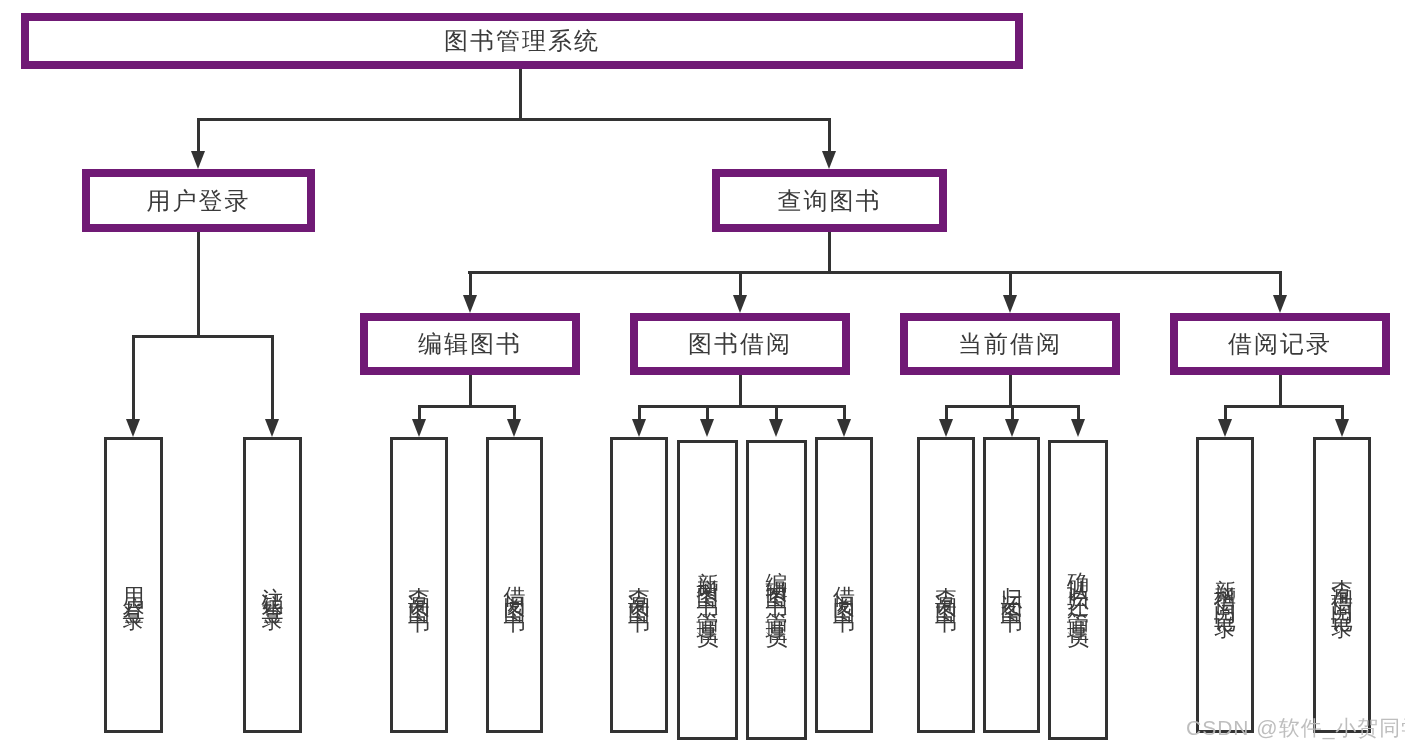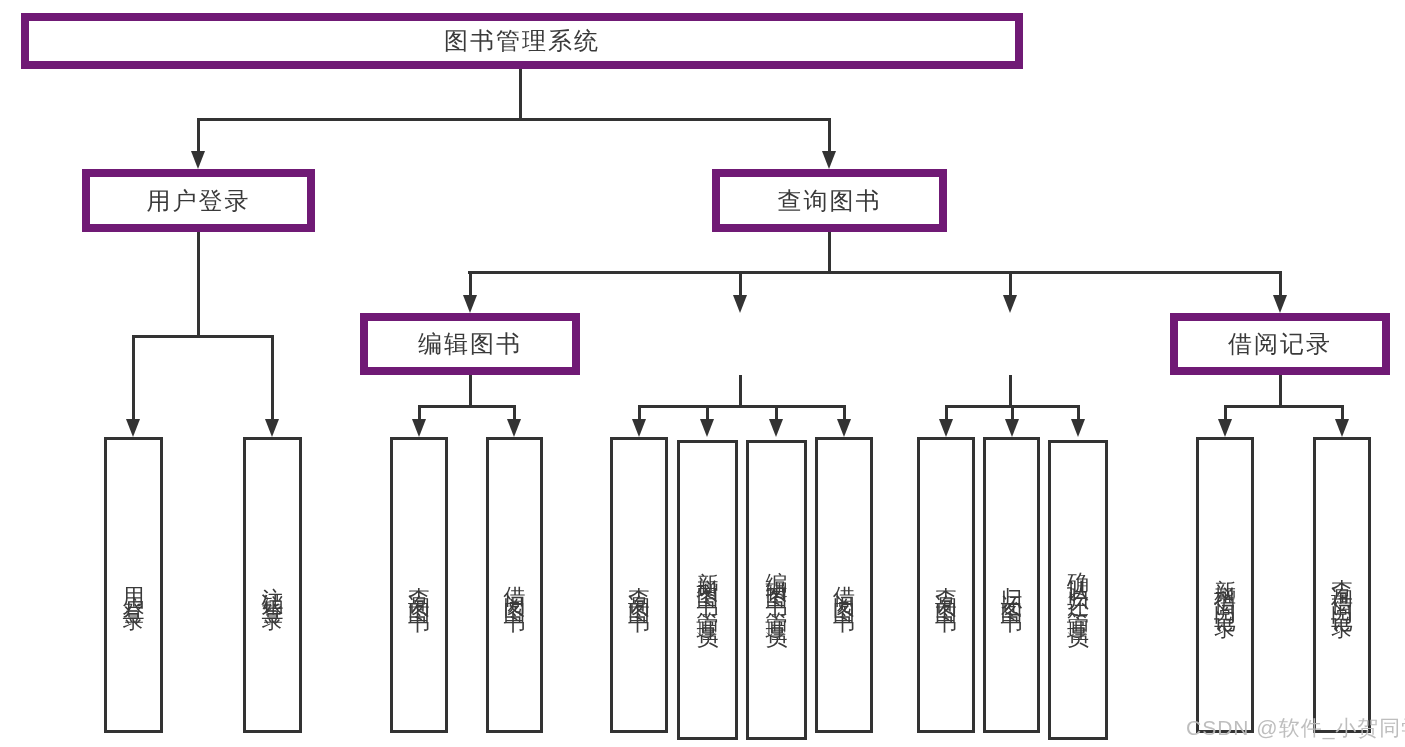--- a/index.html
+++ b/index.html
@@ -108,20 +108,22 @@
   <div class="arrow" style="left:1218px;top:419px;"></div>
   <div class="line" style="left:1341px;top:405px;width:3px;height:16px;"></div>
   <div class="arrow" style="left:1335px;top:419px;"></div>
 
   <div class="box" style="left:21px;top:13px;width:1002px;height:56px;">图书管理系统</div>
 
   <div class="box" style="left:82px;top:169px;width:233px;height:63px;">用户登录</div>
   <div class="box" style="left:712px;top:169px;width:235px;height:63px;">查询图书</div>
 
   <div class="box" style="left:360px;top:313px;width:220px;height:62px;">编辑图书</div>
+  <div class="box" style="left:630px;top:313px;width:220px;height:62px;">图书借阅</div>
+  <div class="box" style="left:900px;top:313px;width:220px;height:62px;">当前借阅</div>
   <div class="box" style="left:1170px;top:313px;width:220px;height:62px;">借阅记录</div>
 
   <div class="vbox" style="left:104px;top:437px;width:59px;height:296px;">用户登录</div>
   <div class="vbox" style="left:243px;top:437px;width:59px;height:296px;">注销登录</div>
 
   <div class="vbox" style="left:390px;top:437px;width:58px;height:296px;">查询图书</div>
   <div class="vbox" style="left:486px;top:437px;width:57px;height:296px;">借阅图书</div>
 
   <div class="vbox" style="left:610px;top:437px;width:58px;height:296px;">查询图书</div>
   <div class="vbox" style="left:677px;top:440px;width:61px;height:300px;">新增图书（管理员）</div>

